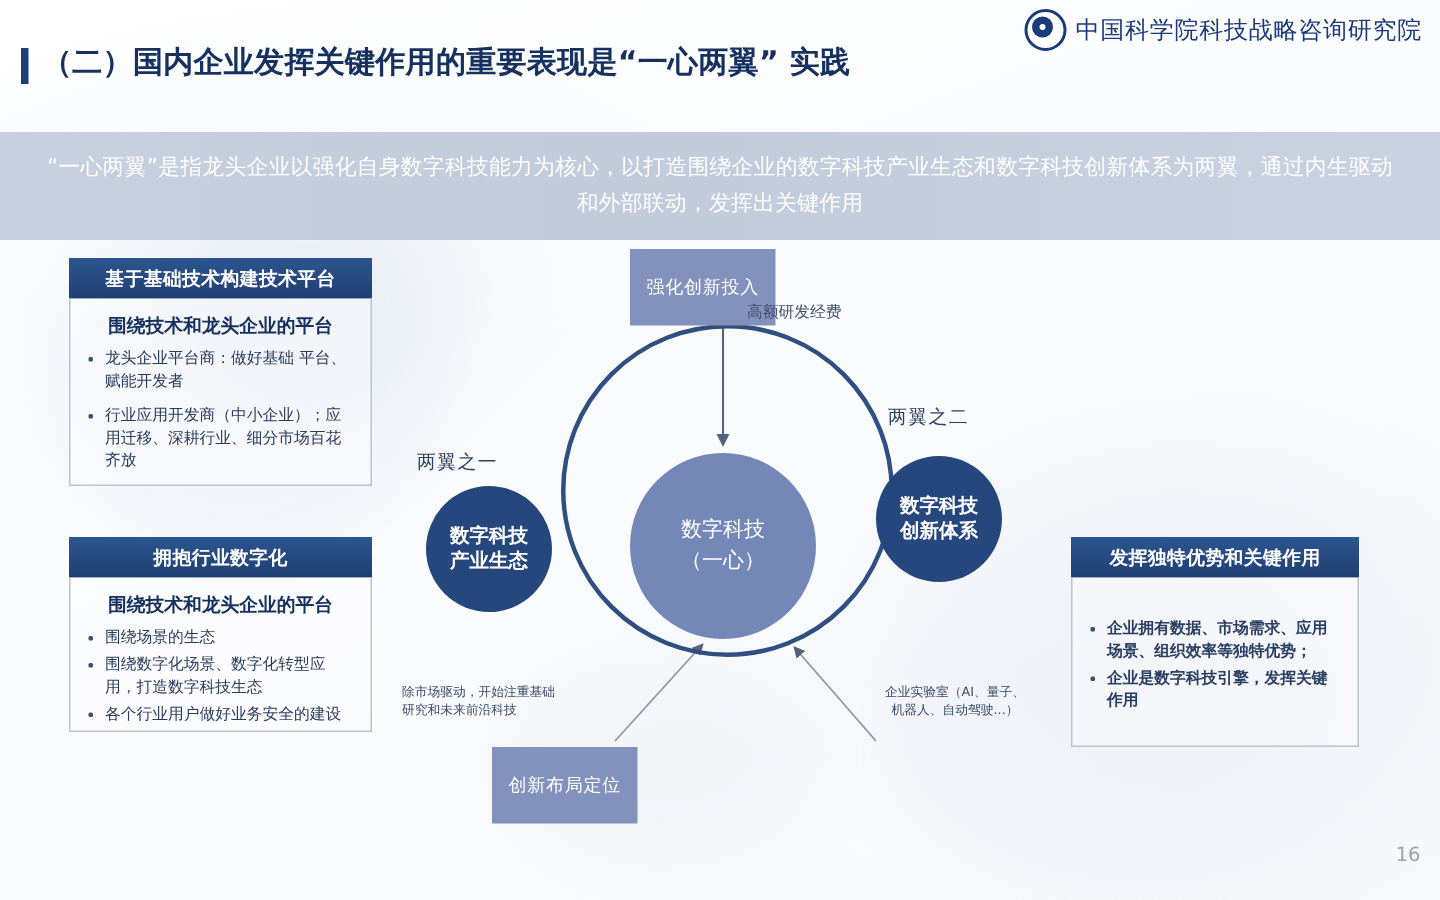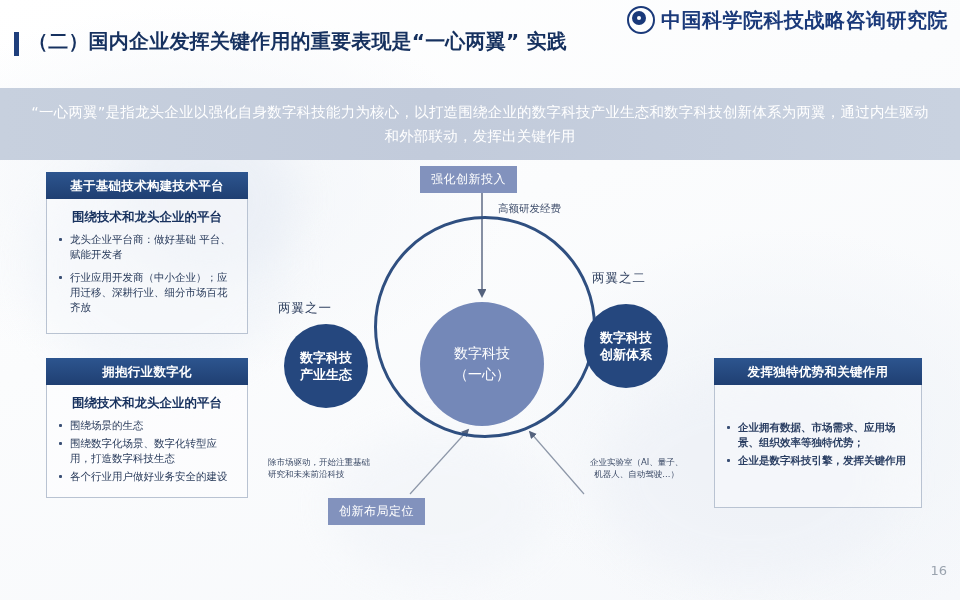--- a/index.html
+++ b/index.html
@@ -36,21 +36,21 @@
   .logo-mark::before{
     content:"";position:absolute;left:3px;top:3px;width:14px;height:14px;
     border-radius:50%;background:#1b3a7a;
   }
   .logo-mark::after{
     content:"";position:absolute;left:8px;top:8px;width:4px;height:4px;
     border-radius:50%;background:#ffffff;
   }
   .logo-text{
     font-family:"DejaVu Serif","Liberation Serif",serif;
-    font-size:20px;font-weight:bold;color:#1b3a7a;letter-spacing:.5px;
+    font-size:16px;font-weight:normal;color:#1b3a7a;letter-spacing:.5px;
     white-space:nowrap;
   }
 
   .title-row{position:absolute;left:0;top:26px;width:788px;height:40px;}
   .title-bar{
     position:absolute;left:14px;top:6px;width:5px;height:24px;background:#1f3f7c;
   }
   .page-title{
     position:absolute;left:28px;top:2px;
     font-size:20px;font-weight:bold;color:#16315f;white-space:nowrap;
@@ -69,41 +69,41 @@
 
   
   .panel{position:absolute;}
   .panel-head{
     background:linear-gradient(180deg,#2d558f 0%,#1f3f72 100%);
     color:#ffffff;font-size:12.5px;font-weight:bold;text-align:center;
     padding:6px 8px;line-height:15px;letter-spacing:.3px;
   }
   .panel-body{
     border:1px solid #b9c3d2;border-top:none;background:rgba(255,255,255,.35);
-    padding:8px 10px 10px 10px;
+    padding:8px 10px 0 10px;
   }
   .panel-sub{
     font-size:12.5px;font-weight:bold;color:#17315e;text-align:center;
     margin:2px 0 7px 0;line-height:16px;
   }
   ul.bullets{margin:0;padding:0;list-style:none;}
   ul.bullets li{
     position:relative;padding-left:13px;margin-bottom:8px;
     font-size:10.5px;line-height:15px;color:#2a3c5c;
   }
   ul.bullets li::before{
     content:"";position:absolute;left:2px;top:6px;width:3px;height:3px;
     background:#3a4f75;border-radius:1px;
   }
   ul.bullets.tight li{margin-bottom:3px;}
 
   #panel-tl{left:46px;top:172px;width:202px;}
   #panel-bl{left:46px;top:358px;width:202px;}
   #panel-tr{left:714px;top:172px;width:196px;}
-  #panel-br{left:714px;top:358px;width:208px;}
+  #panel-br{left:714px;top:358px;width:192px;}
   #panel-tr .panel-body{min-height:104px;display:flex;align-items:center;}
   #panel-br .panel-body{min-height:104px;display:flex;align-items:center;}
   #panel-tr ul.bullets li,#panel-br ul.bullets li{font-weight:bold;color:#2b3f63;}
 
   
   .diagram{position:absolute;left:262px;top:160px;width:440px;height:390px;}
   .ring{
     position:absolute;left:112px;top:56px;width:216px;height:216px;
     border:3px solid #2f4f80;border-radius:50%;background:transparent;
   }
@@ -123,21 +123,21 @@
   .wing.right{left:322px;top:144px;}
 
   .wing-tag{
     position:absolute;font-size:12.5px;color:#2e3f5e;white-space:nowrap;letter-spacing:1px;
   }
   .wing-tag.left{left:16px;top:140px;}
   .wing-tag.right{left:330px;top:110px;}
 
   .chip{
     position:absolute;background:#8292bd;color:#ffffff;font-size:12px;
-    padding:5px 11px;white-space:nowrap;letter-spacing:.5px;
+    padding:17px 11px;white-space:nowrap;letter-spacing:.5px;
   }
   .chip.top{left:158px;top:6px;}
   .chip.bl{left:66px;top:338px;}
   .chip.br{left:262px;top:338px;}
 
   .note{
     position:absolute;font-size:8.5px;color:#3b4a66;line-height:12px;white-space:nowrap;
   }
   .note.n-top{left:236px;top:42px;font-size:10.5px;color:#404f6c;}
   .note.n-bl{left:6px;top:296px;}

